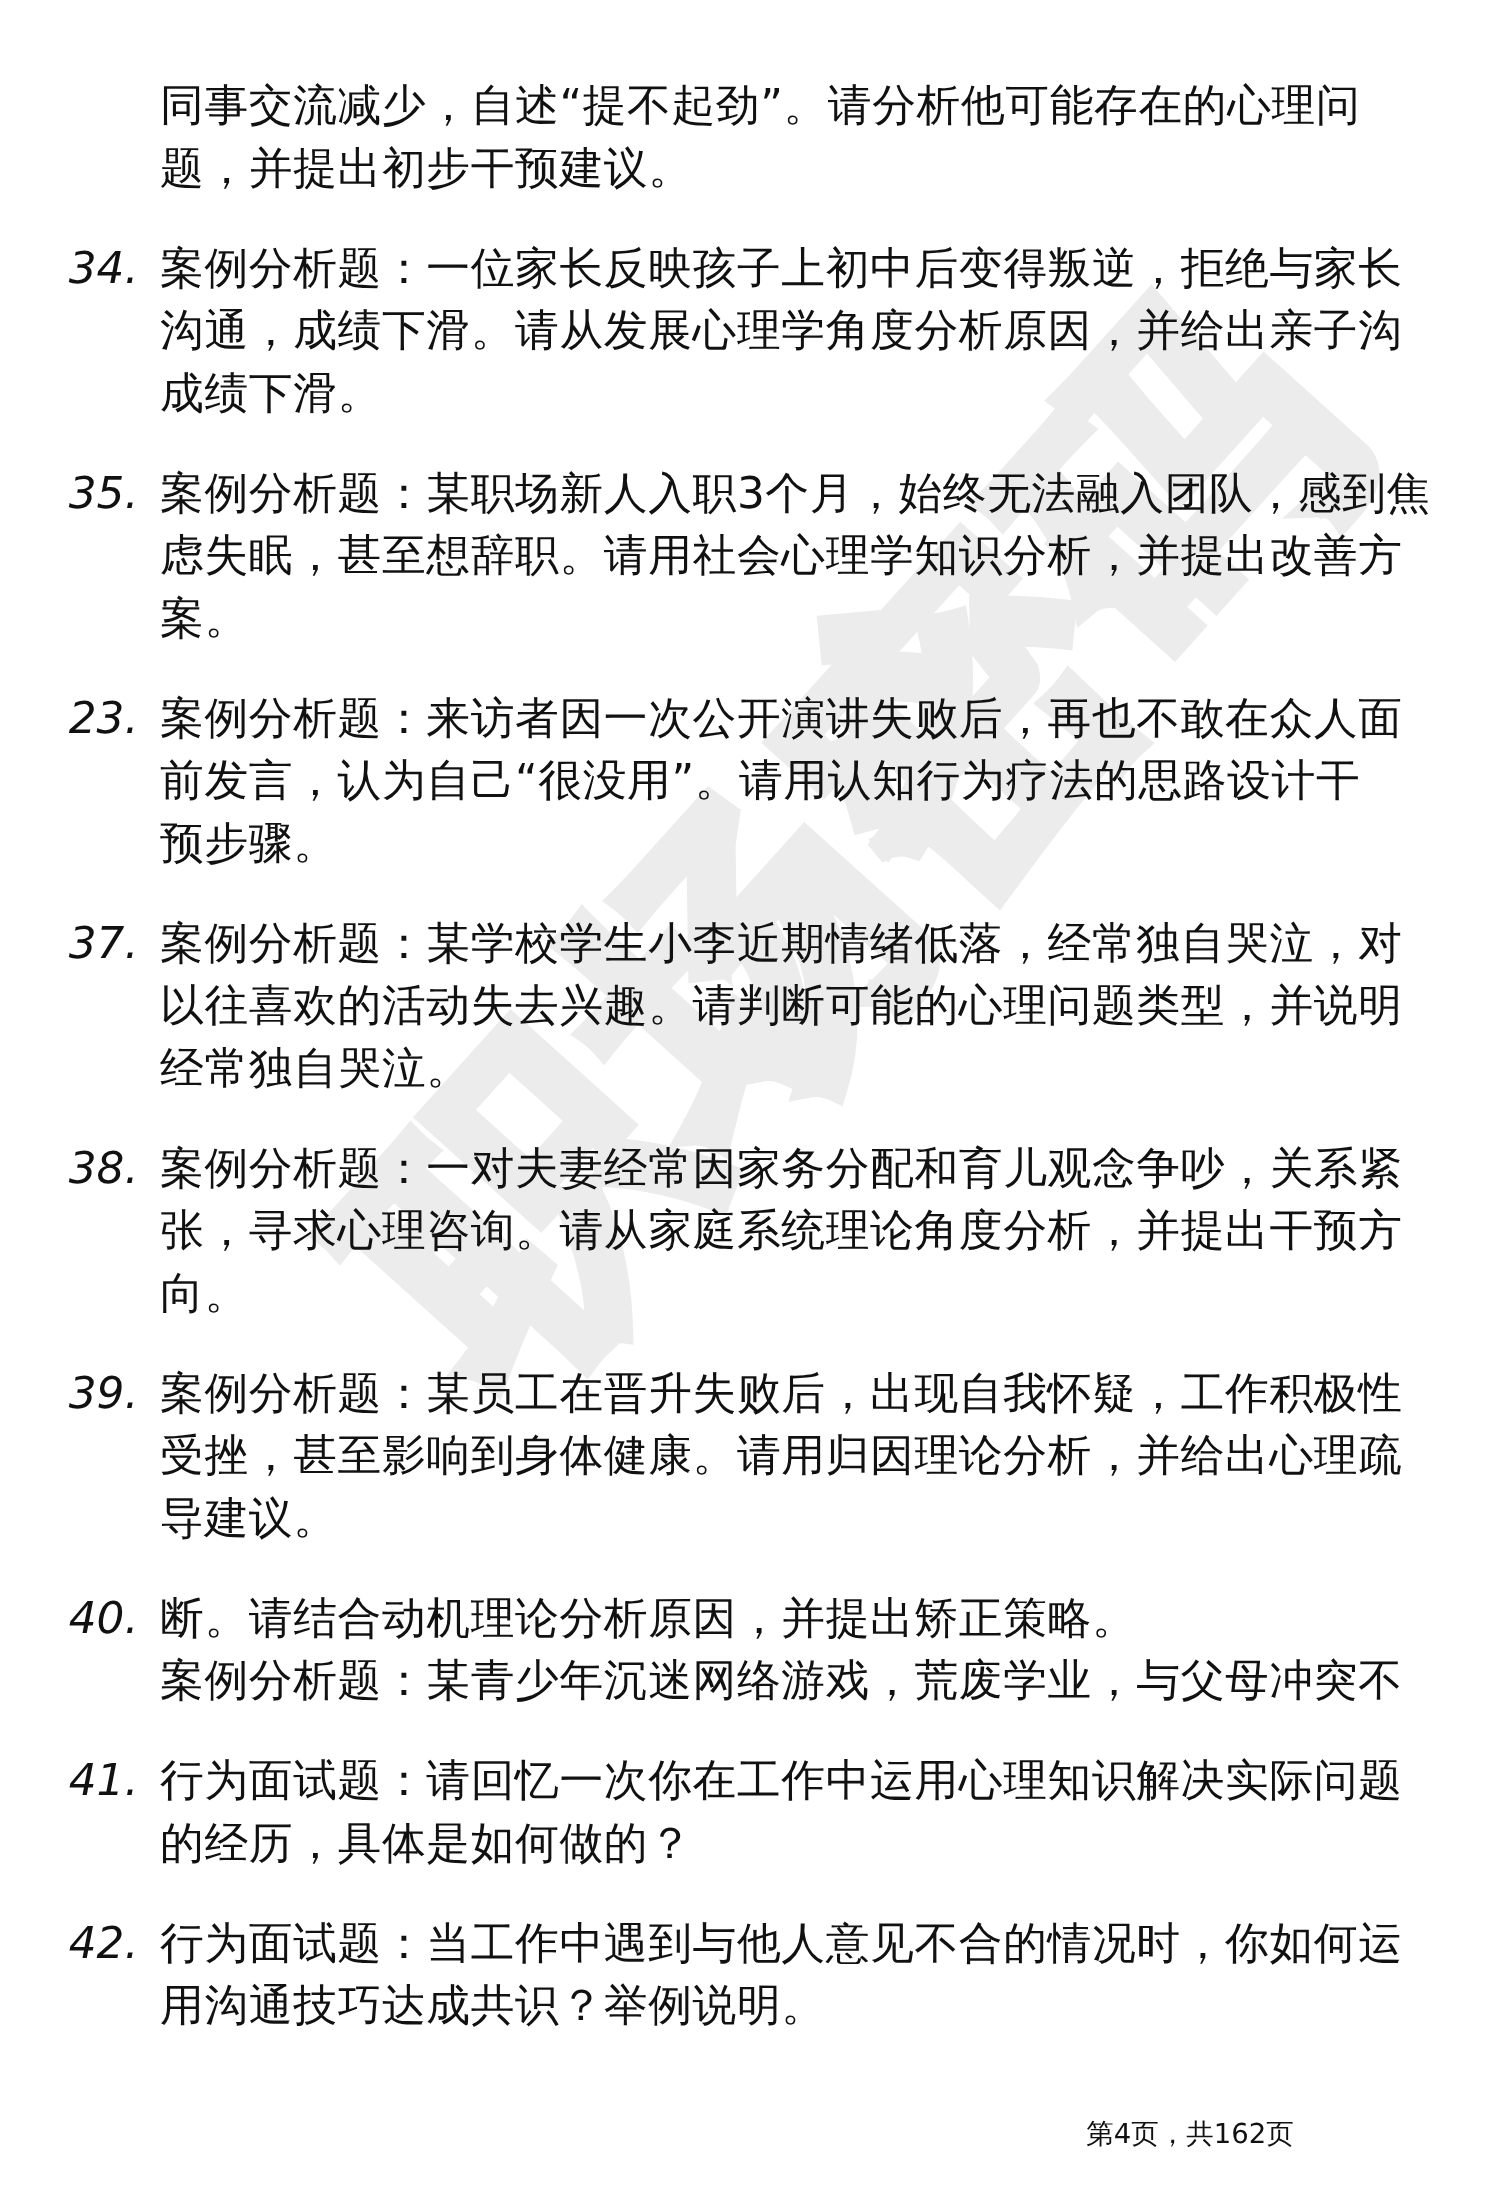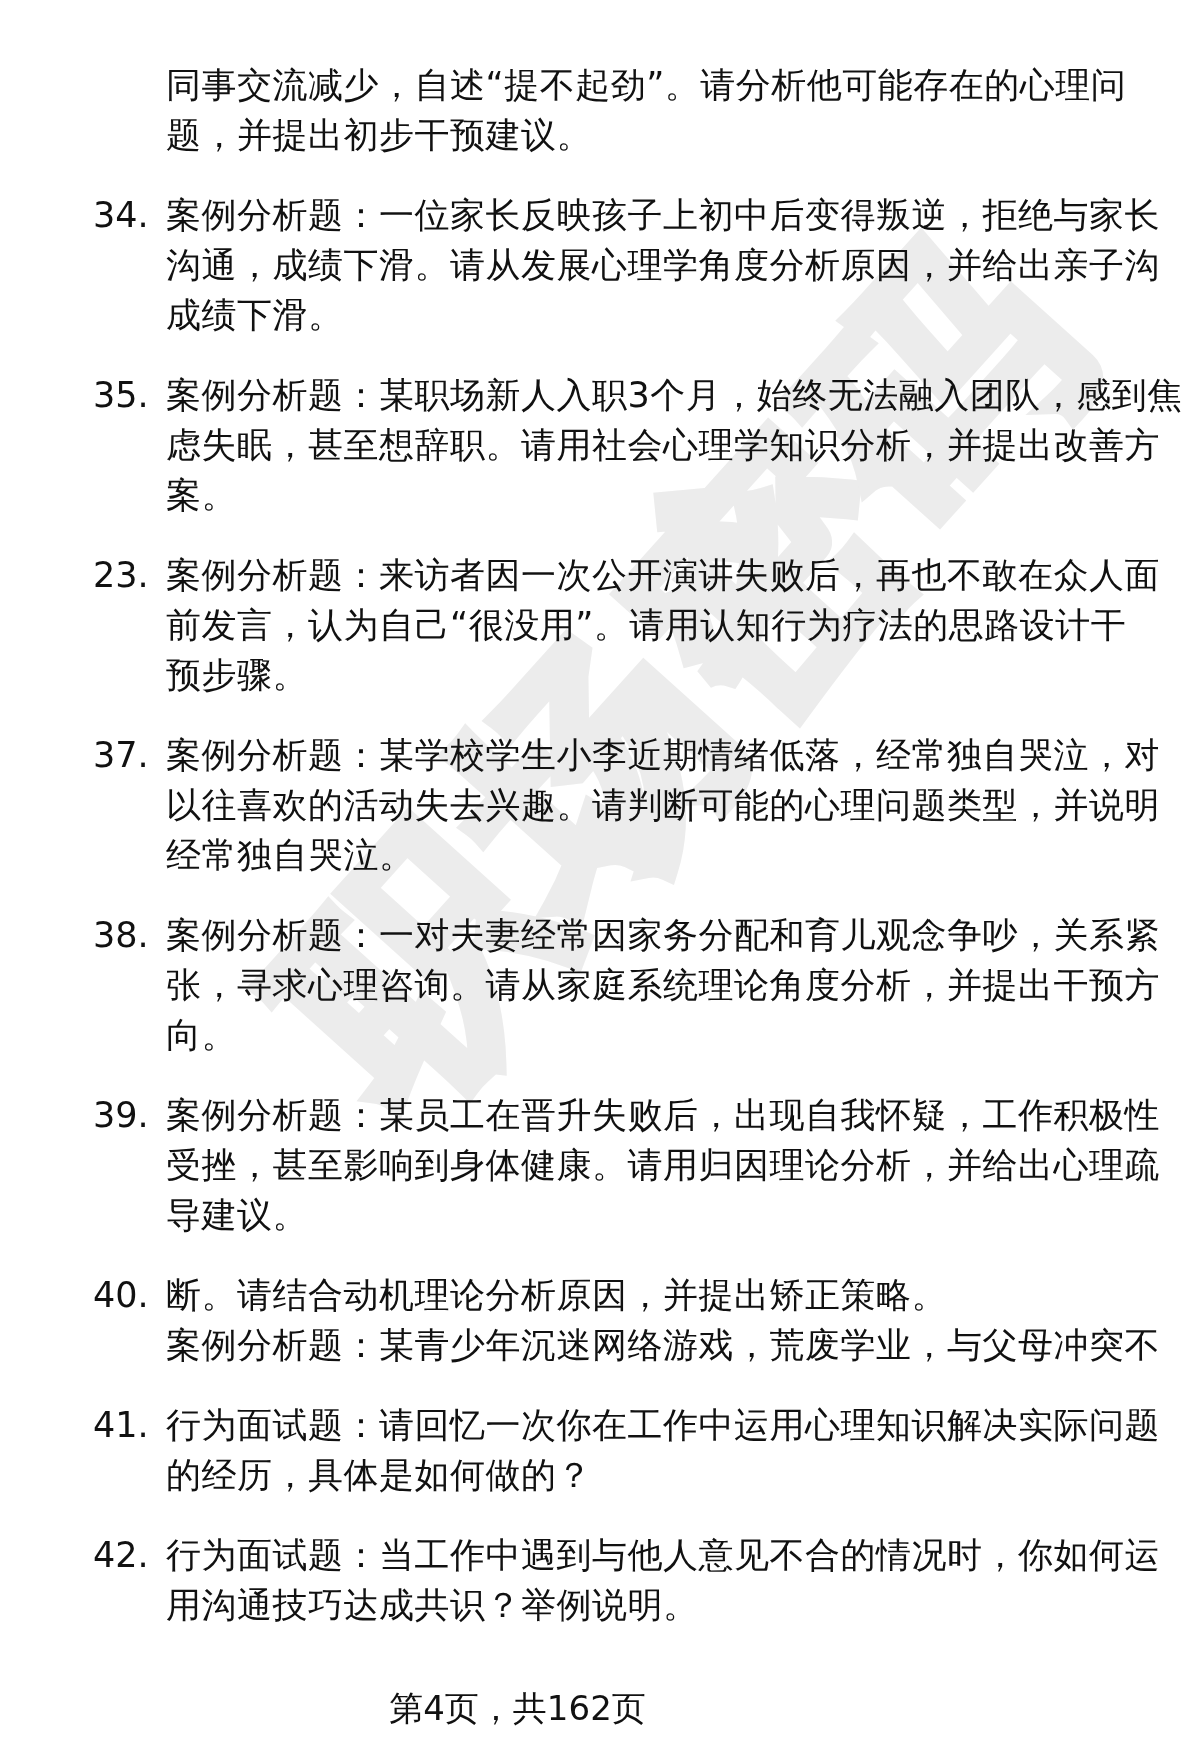--- a/index.html
+++ b/index.html
@@ -38,52 +38,52 @@
       pointer-events: none;
       z-index: 0;
       line-height: 1;
     }
     .content {
       position: absolute;
       left: 0;
       top: 60px;
       width: 1104px;
       z-index: 1;
-      padding-left: 38px;
     }
     .item {
       position: relative;
       padding-left: 128px;
       margin-bottom: 30px;
     }
     .item .num {
       position: absolute;
       left: 55px;
       top: 0;
       font-size: 35px;
       line-height: 50px;
       height: 50px;
       color: #111111;
+      font-style: italic;
     }
     .item .line {
       display: block;
       font-size: 35px;
       line-height: 50px;
       height: 50px;
       white-space: nowrap;
       color: #111111;
       letter-spacing: 0.5px;
     }
     .footer {
       position: absolute;
       left: 0;
       width: 1035px;
       top: 1688px;
-      text-align: center;
-      font-size: 34px;
+      text-align: right;
+      font-size: 22px;
       line-height: 40px;
       color: #111111;
       z-index: 1;
     }
   </style>
 </head>
 <body>
 
 <div class="page">
 

